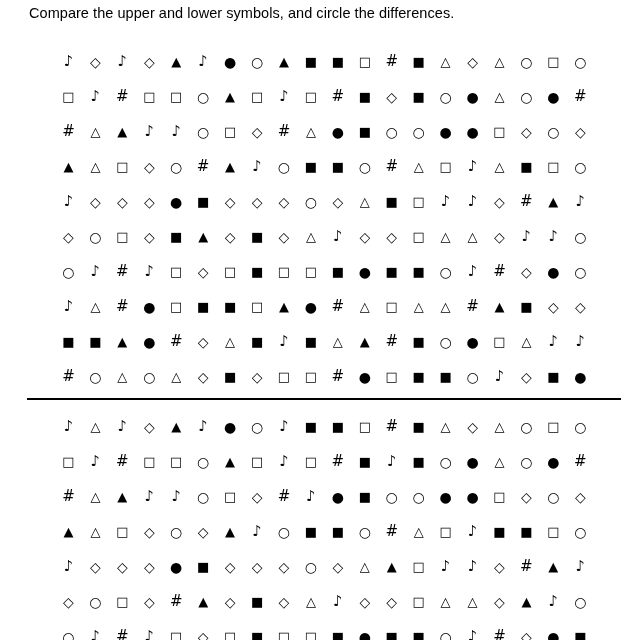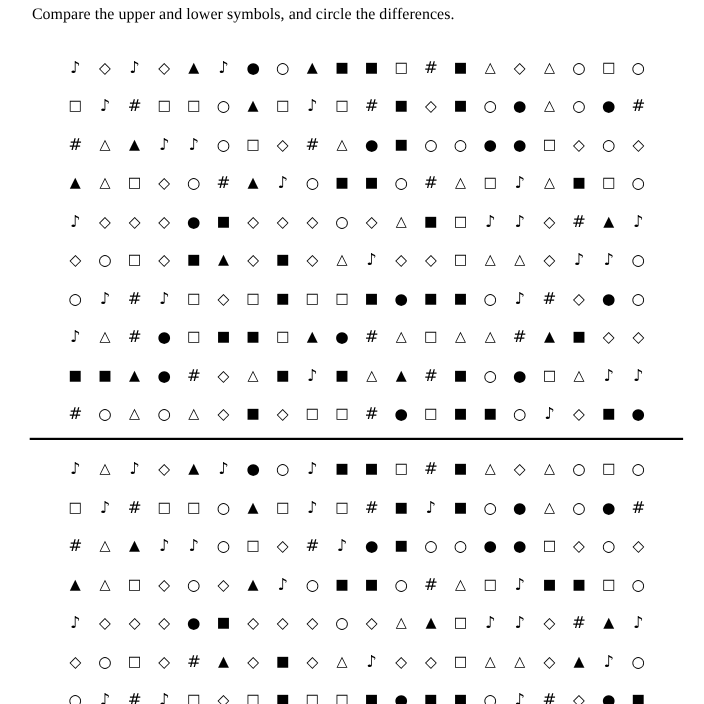--- a/index.html
+++ b/index.html
@@ -12,21 +12,21 @@
       height: 640px;
       position: relative;
       overflow: hidden;
       font-family: "DejaVu Sans", sans-serif;
       color: #000000;
     }
     .instruction {
       position: absolute;
       left: 29px;
       top: 5px;
-      font-family: Liberation Serif, serif;
+      font-family: Liberation Sans, sans-serif;
       font-size: 14.5px;
       letter-spacing: 0.05px;
       color: #000;
       white-space: nowrap;
     }
     .grid {
       position: absolute;
       left: 55px;
       width: 540px;
     }

